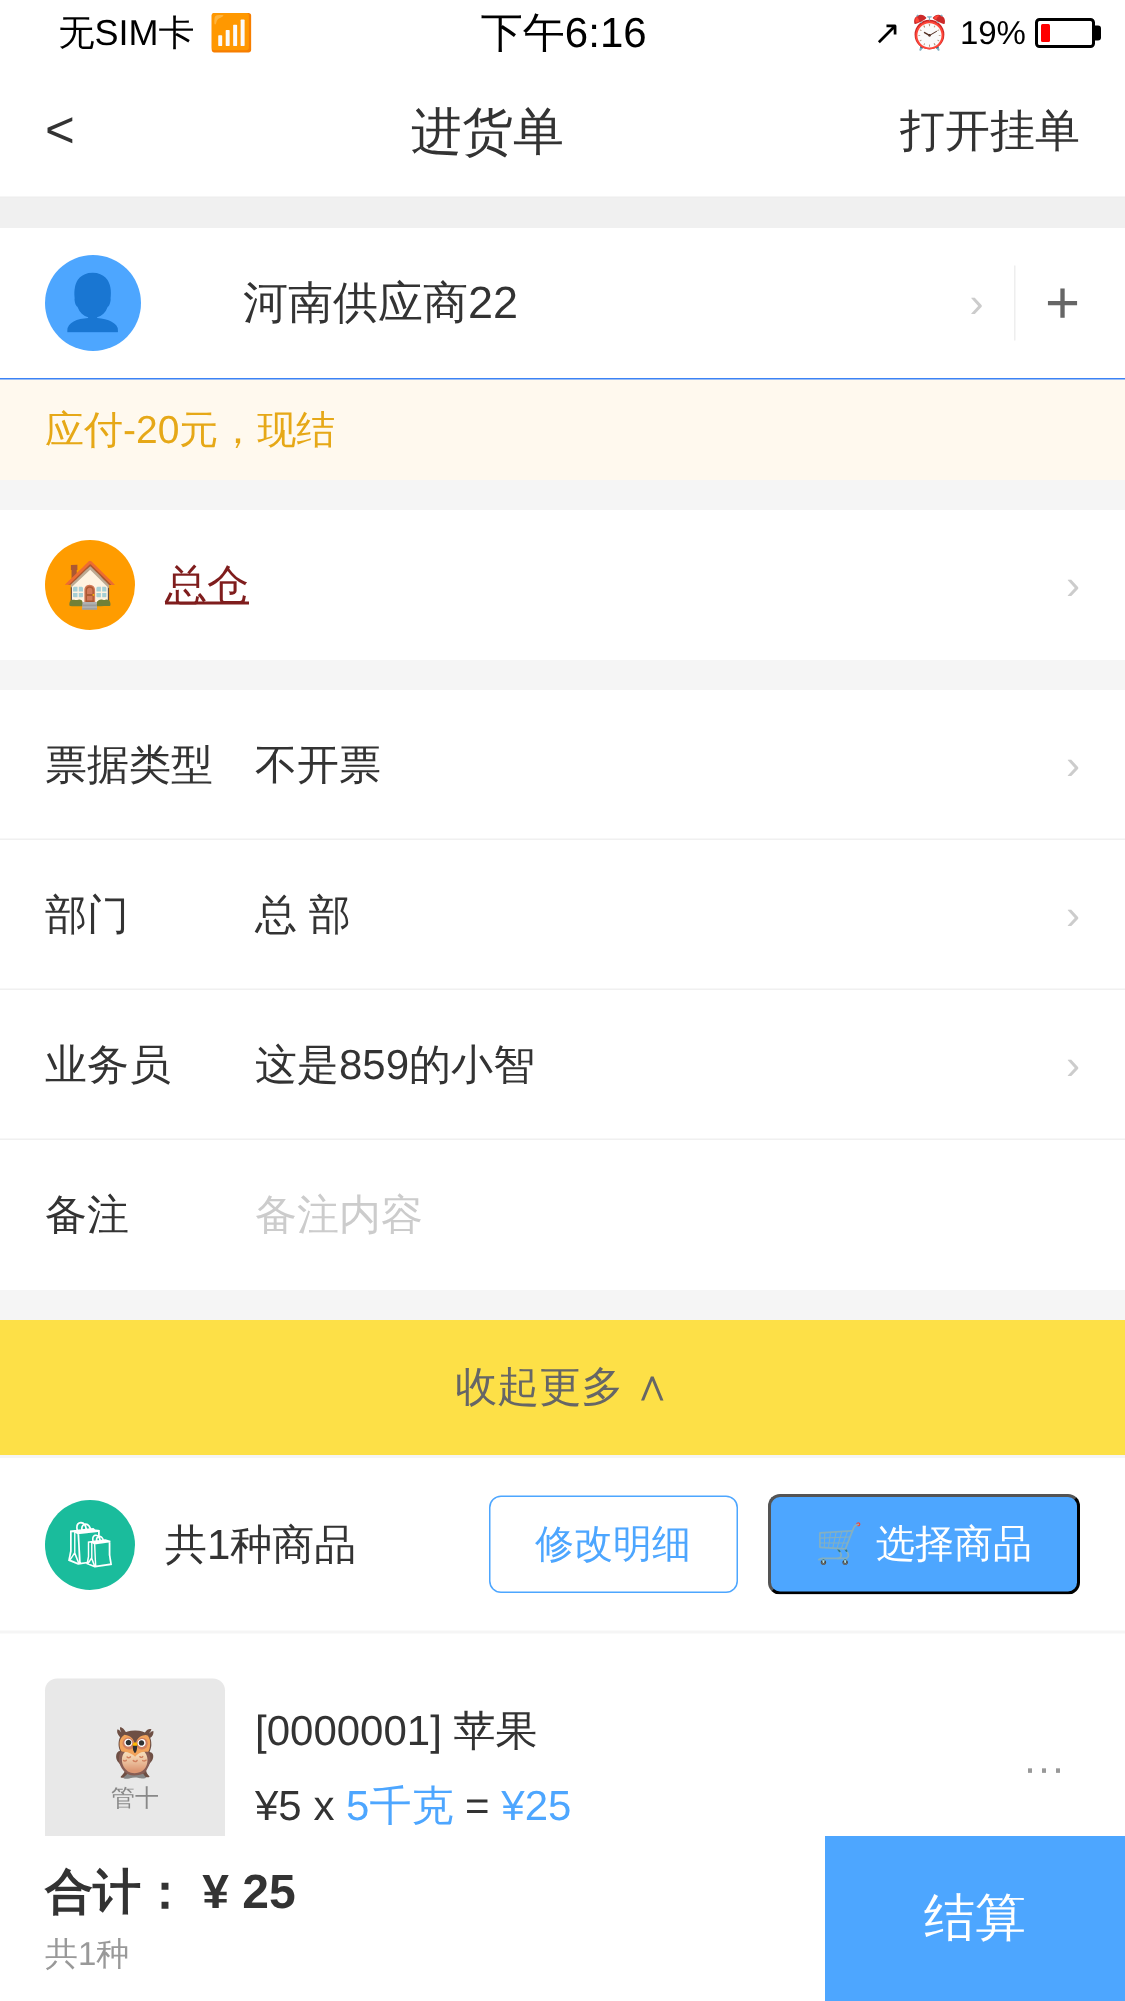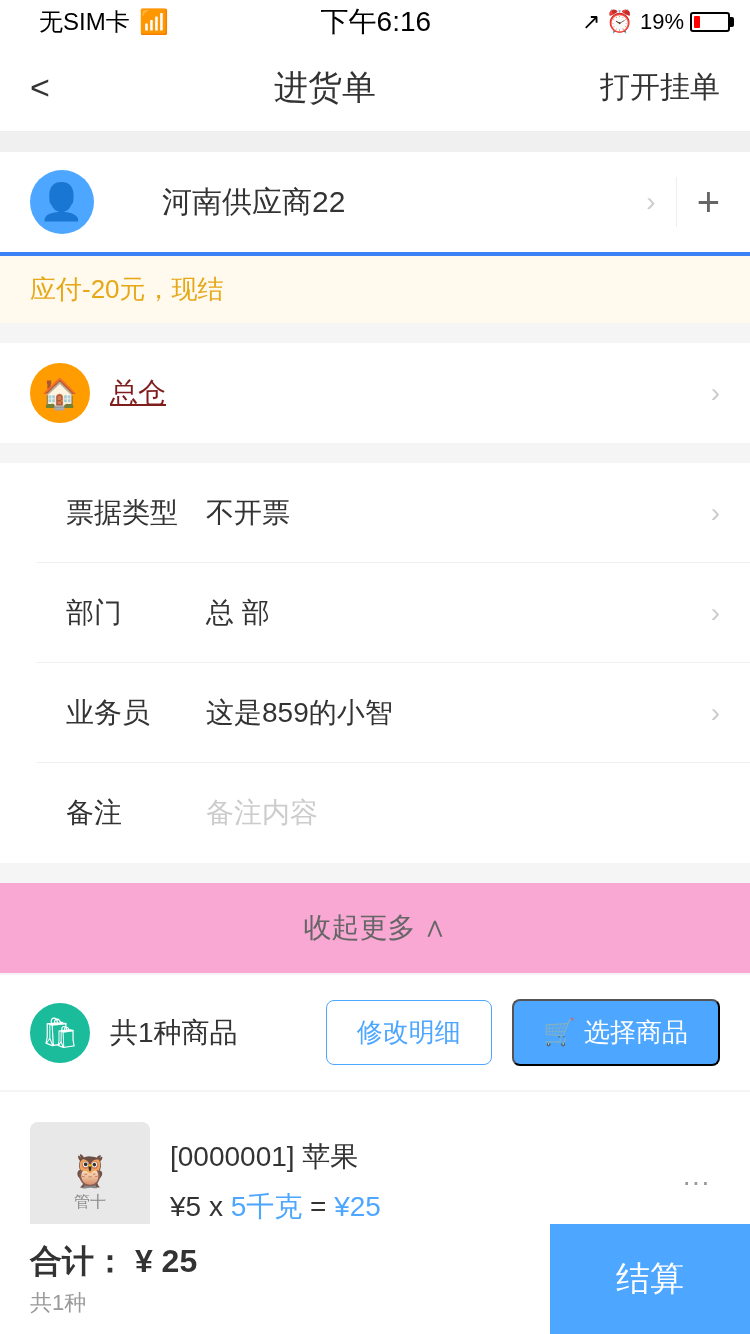--- a/index.html
+++ b/index.html
@@ -71,57 +71,57 @@
     .chevron-right { color: #ccc; font-size: 28px; }
     .vertical-divider { width: 1px; height: 50px; background: #eee; margin: 0 20px; }
     .plus-btn { font-size: 40px; color: #666; cursor: pointer; }
 
     
     .payment-hint {
       background: #fff9ee;
       padding: 16px 30px;
       font-size: 26px;
       color: #e6a817;
-      border-top: 4px solid #3b82f6;
+      border-top: 1px solid #3b82f6;
     }
 
     
     .warehouse-row {
       background: #fff;
       display: flex;
       align-items: center;
       padding: 0 30px;
       height: 100px;
       margin-top: 20px;
     }
     .warehouse-icon-wrap {
       width: 60px; height: 60px; border-radius: 50%;
       background: #ff9c00; display: flex; align-items: center; justify-content: center;
       margin-right: 20px;
     }
     .warehouse-name { flex: 1; font-size: 28px; color: #7f1d1d; text-decoration: underline; }
 
     
-    .form-section { background: #fff; margin-top: 20px; padding-left: 36px; }
+    .form-section { background: #fff; margin-top: 20px; }
     .form-row {
       display: flex;
       align-items: center;
       padding: 0 30px;
       height: 100px;
       border-bottom: 1px solid #f0f0f0;
     }
     .form-row:last-child { border-bottom: none; justify-content: center; }
     .form-label { font-size: 28px; color: #333; width: 120px; flex-shrink: 0; }
     .form-value { flex: 1; font-size: 28px; color: #333; padding-left: 20px; }
     .form-value.placeholder { color: #ccc; }
     .form-chevron { color: #ccc; font-size: 28px; }
 
     
     .collapse-row {
-      background: #f9a8d4;
+      background: #fde047;
       text-align: center;
       padding: 26px 0;
       font-size: 28px;
       color: #666;
       cursor: pointer;
       margin-top: 20px;
     }
 
     
     .product-header {

